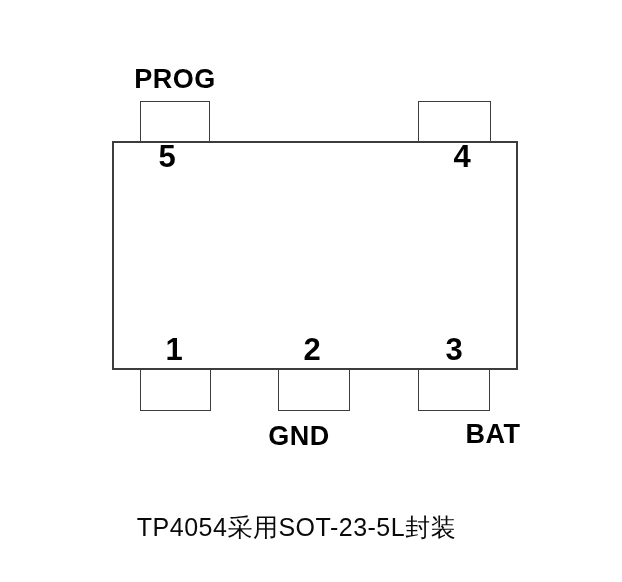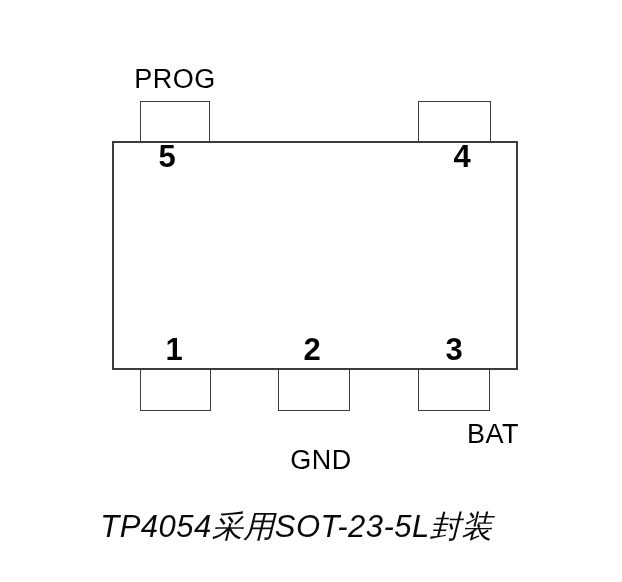--- a/index.html
+++ b/index.html
@@ -52,45 +52,44 @@
   .num-5 { left: 167px; top: 141px; }
   .num-4 { left: 462px; top: 141px; }
   .num-1 { left: 174px; top: 334px; }
   .num-2 { left: 312px; top: 334px; }
   .num-3 { left: 454px; top: 334px; }
 
   
   .pin-label {
     position: absolute;
     font-size: 27px;
-    font-weight: normal;
+    font-weight: bold;
     line-height: 27px;
     transform: translateX(-50%);
     white-space: nowrap;
     letter-spacing: 0.5px;
   }
   .lbl-prog { left: 175px; top: 66px; }
   .lbl-vcc  { left: 455px; top: 66px; }
   .lbl-chrg { left: 178px; top: 422px; }
-  .lbl-gnd  { left: 321px; top: 423px; margin-top: 24px; }
+  .lbl-gnd  { left: 299px; top: 423px; }
   .lbl-bat  { left: 461px; top: 421px; margin-left: 32px; }
 
   
   .caption {
     position: absolute;
     left: 0;
     top: 509px;
     width: 593px;
     text-align: center;
-    font-size: 31px;
+    font-size: 25px;
     font-weight: normal;
     line-height: 36px;
     letter-spacing: 0.5px;
     color: #0a0a0a;
-    font-style: italic;
   }
 </style>
 </head>
 <body>
 
 <div class="canvas">
 
   <div class="pin-label lbl-prog">PROG</div>
 
   <div class="pin-pad pad-5"></div>

